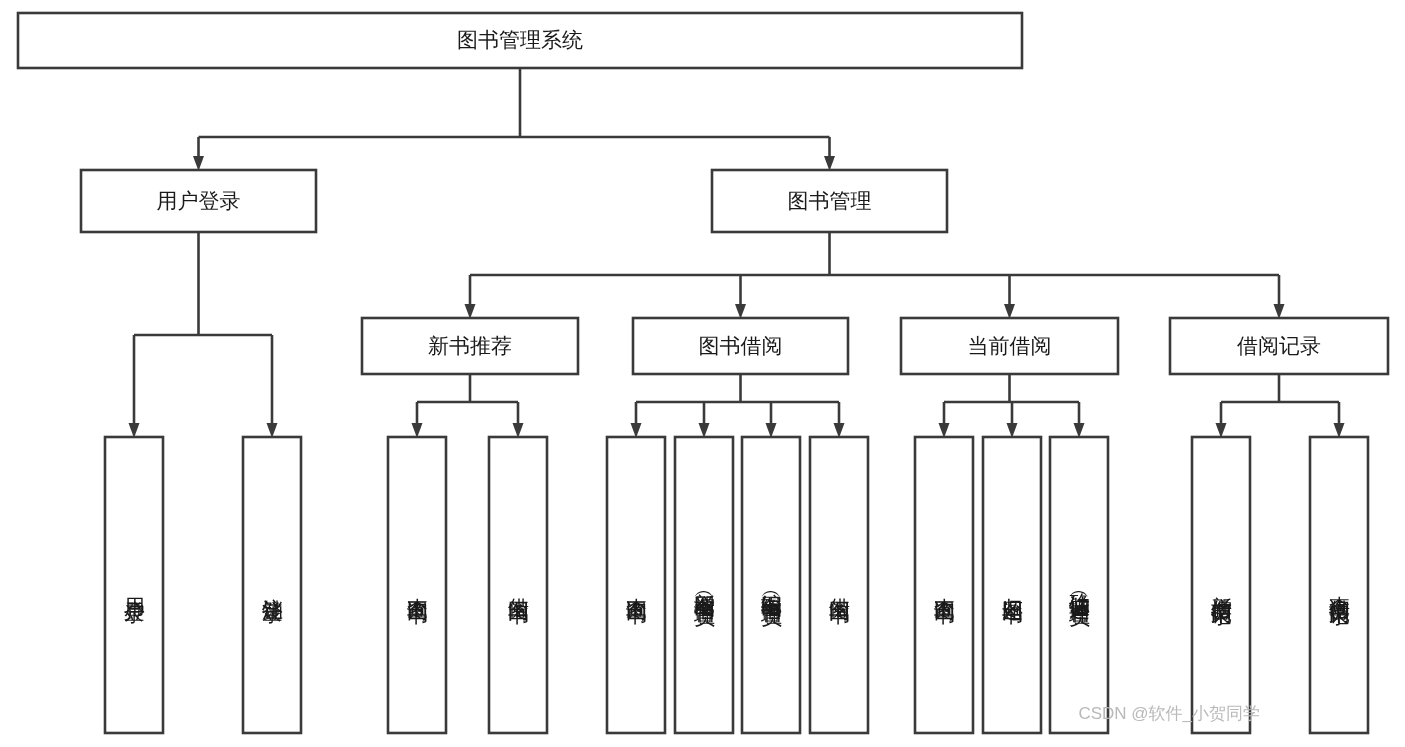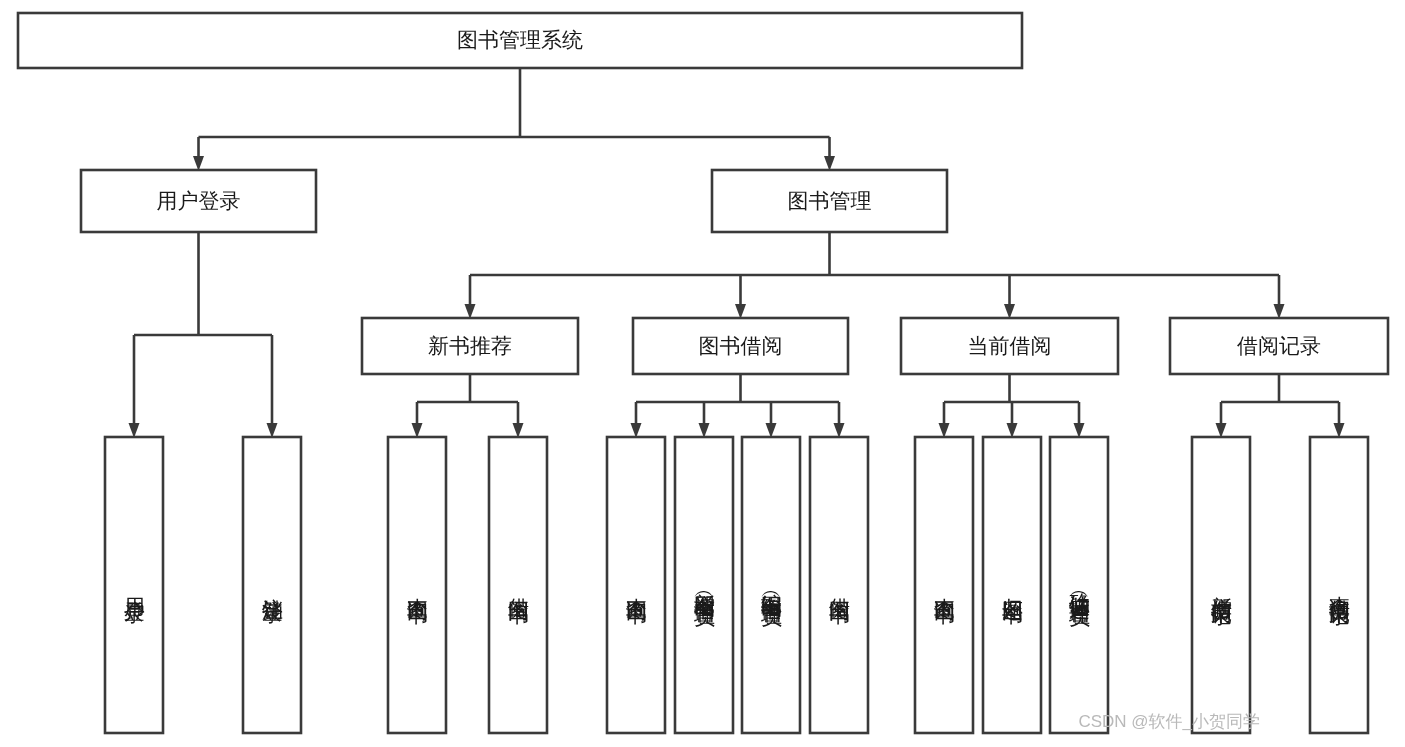--- a/index.html
+++ b/index.html
@@ -61,21 +61,21 @@
     font-size: 21px;
     line-height: 1.18;
     color: #1a1a1a;
     letter-spacing: 2px;
     white-space: nowrap;
     pointer-events: none;
   }
   .watermark {
     position: absolute;
     right: 8px;
-    bottom: 14px;
+    bottom: 22px;
     font-family: "Liberation Sans", "DejaVu Sans", sans-serif;
     font-size: 17px;
     color: #b9b9b9;
     white-space: nowrap;
   }
 </style>
 </head>
 <body>
 
 <div id="diagram-root">

